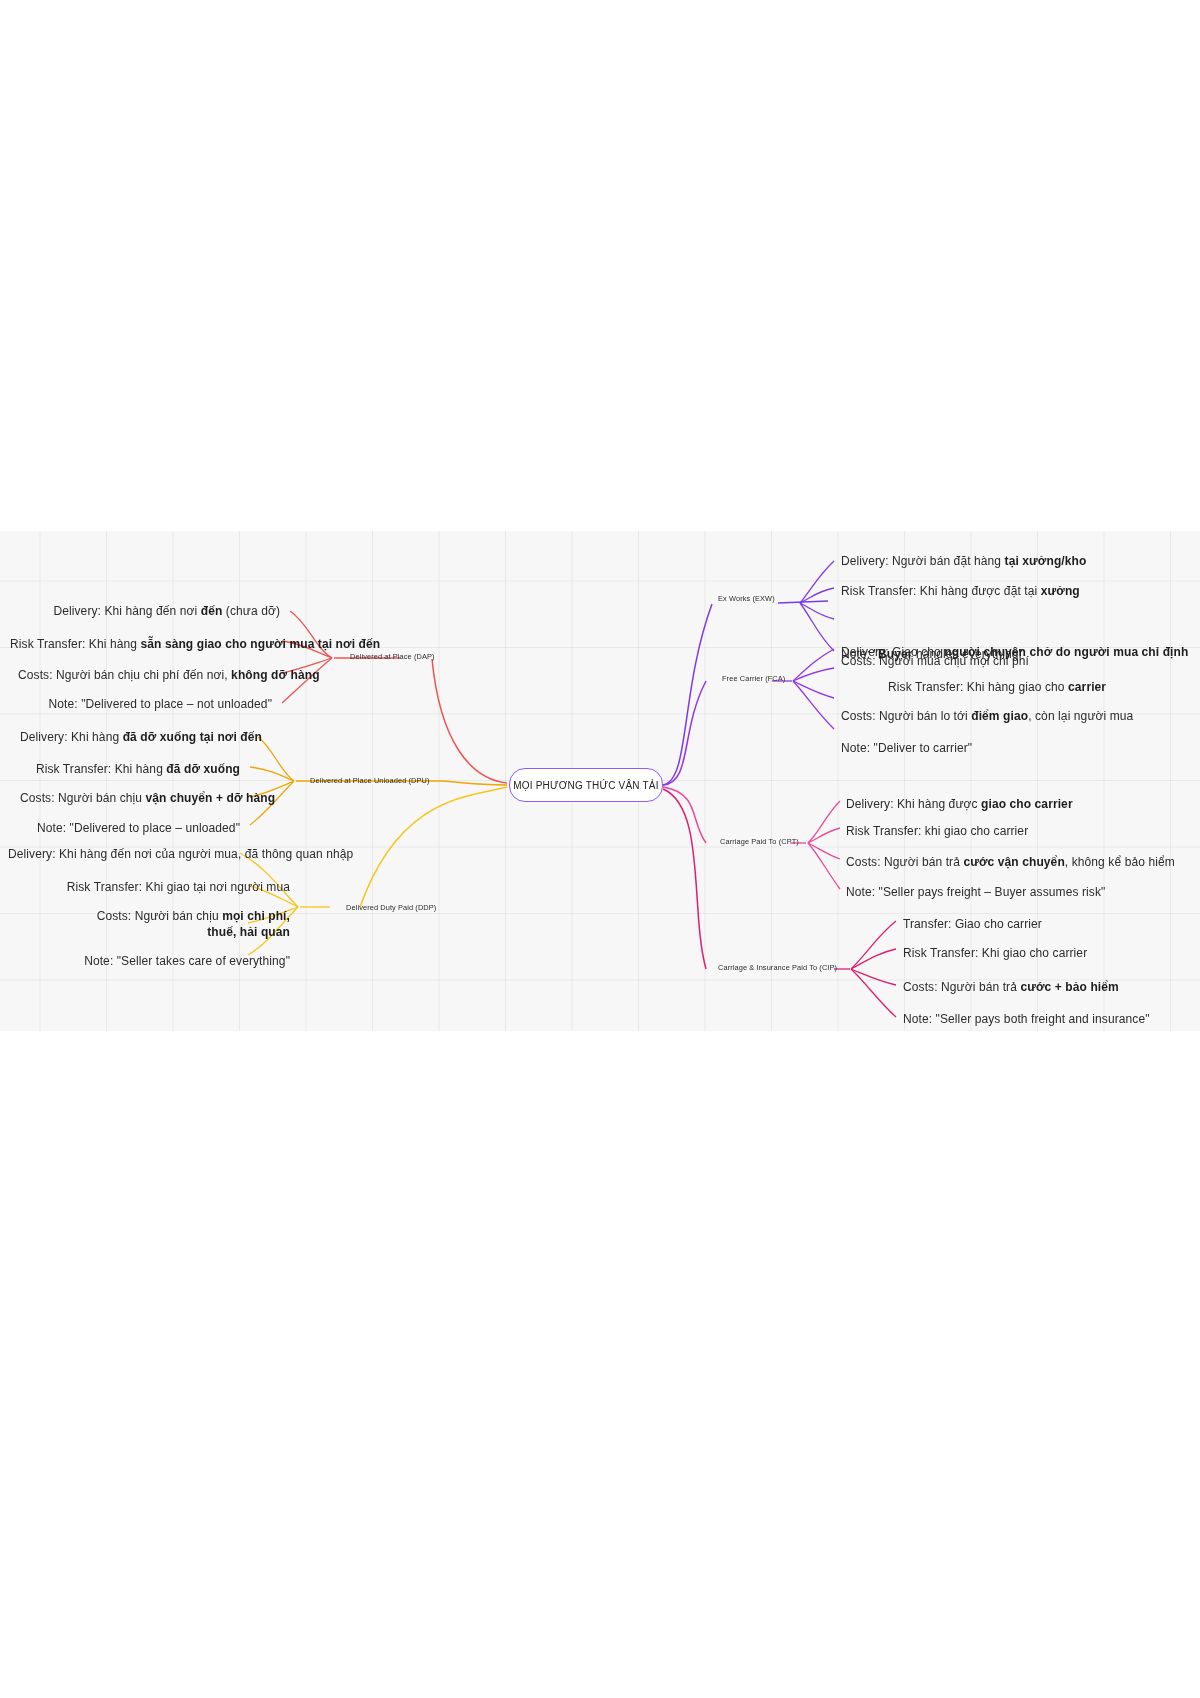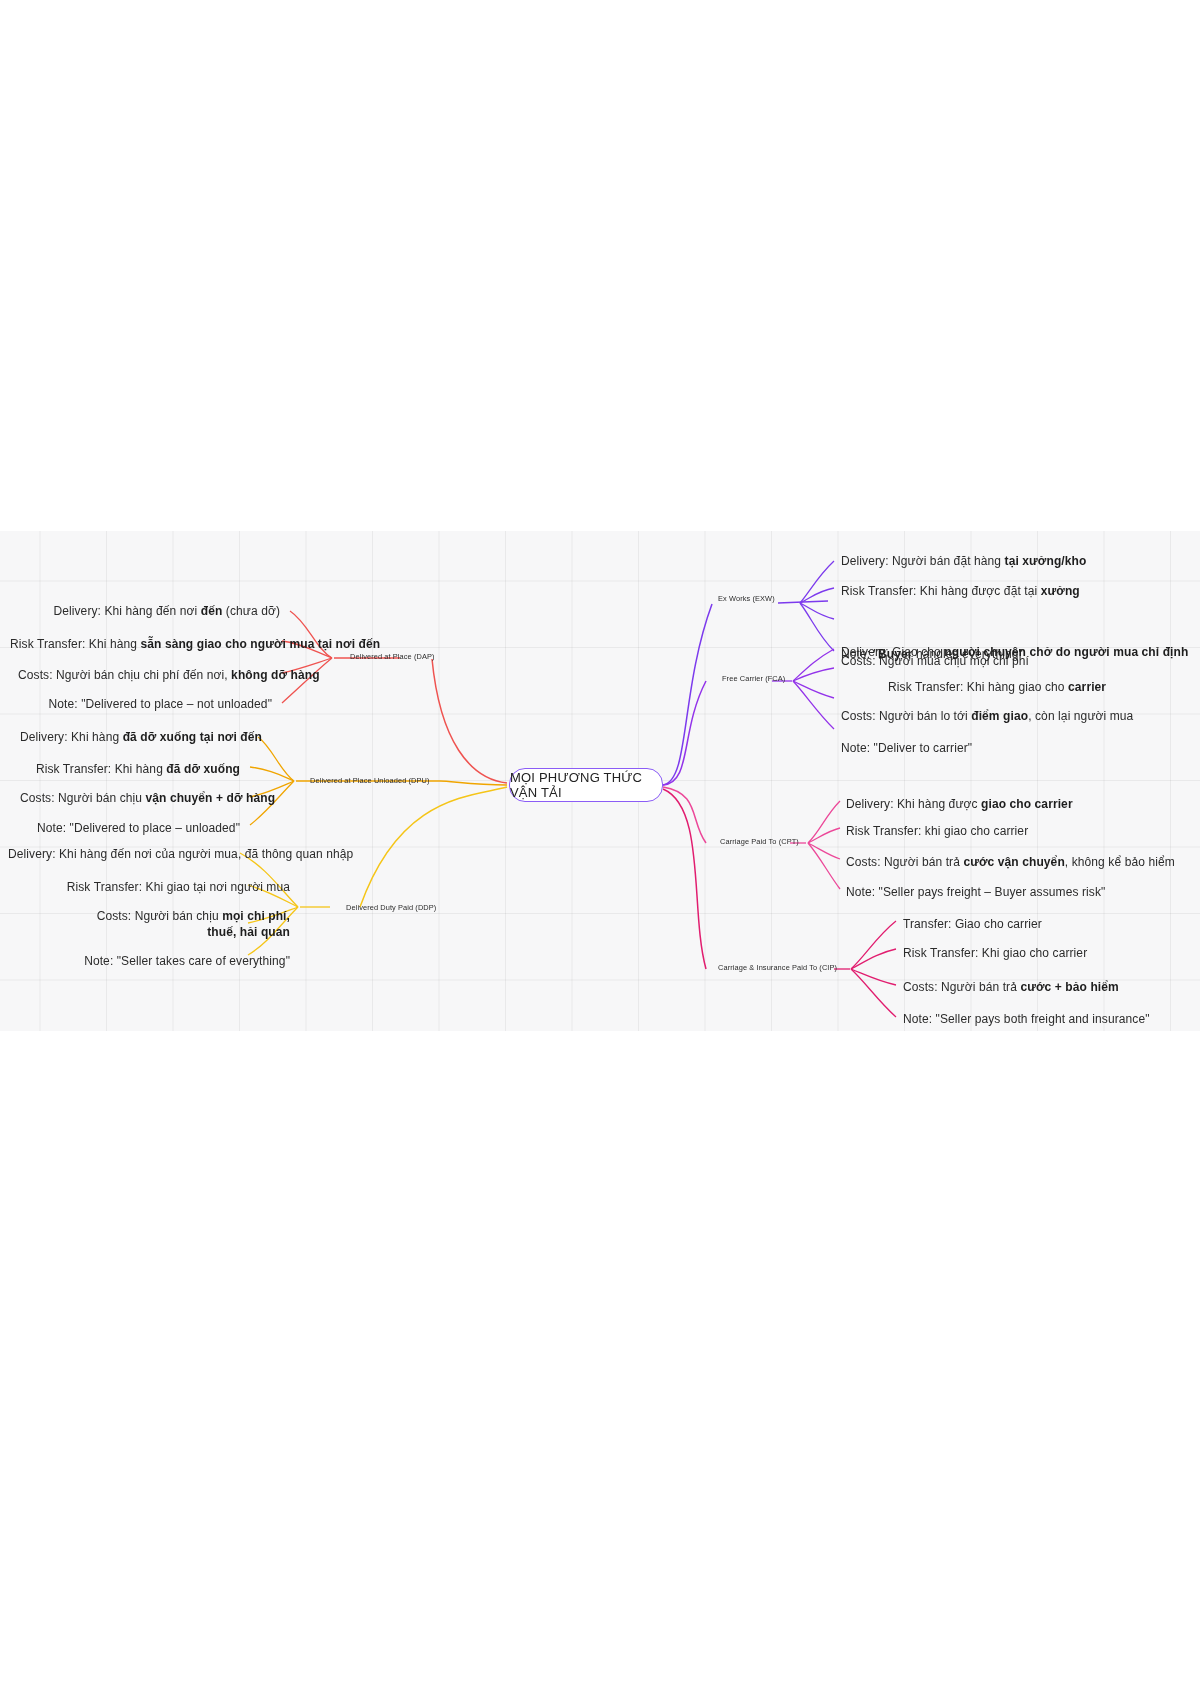--- a/index.html
+++ b/index.html
@@ -19,21 +19,21 @@
     position:absolute;font-size:12px;color:#2b2b2b;line-height:1.35;
     letter-spacing:0.1px;white-space:nowrap;
   }
   .node.wrapnode{white-space:normal;}
   .node b{font-weight:700;color:#1d1d1d;}
   .branch-label{position:absolute;font-size:7.4px;color:#2b2b2b;white-space:nowrap;letter-spacing:.1px;padding-left:10px;}
   .root{
     position:absolute;left:509px;top:768px;width:152px;height:32px;
     border:1.6px solid #8b5cf6;border-radius:16px;background:#ffffff;
     display:flex;align-items:center;justify-content:center;
-    font-size:13px;color:#222;letter-spacing:.2px;
+    font-size:10px;color:#222;letter-spacing:.2px;
     box-shadow:0 0 0 0 rgba(0,0,0,0);
   }
   .rl{text-align:right;}
 </style>
 </head>
 <body>
 
 <div id="page">
   <div id="canvas">
     <svg id="svgwrap" viewBox="0 0 1200 500">

